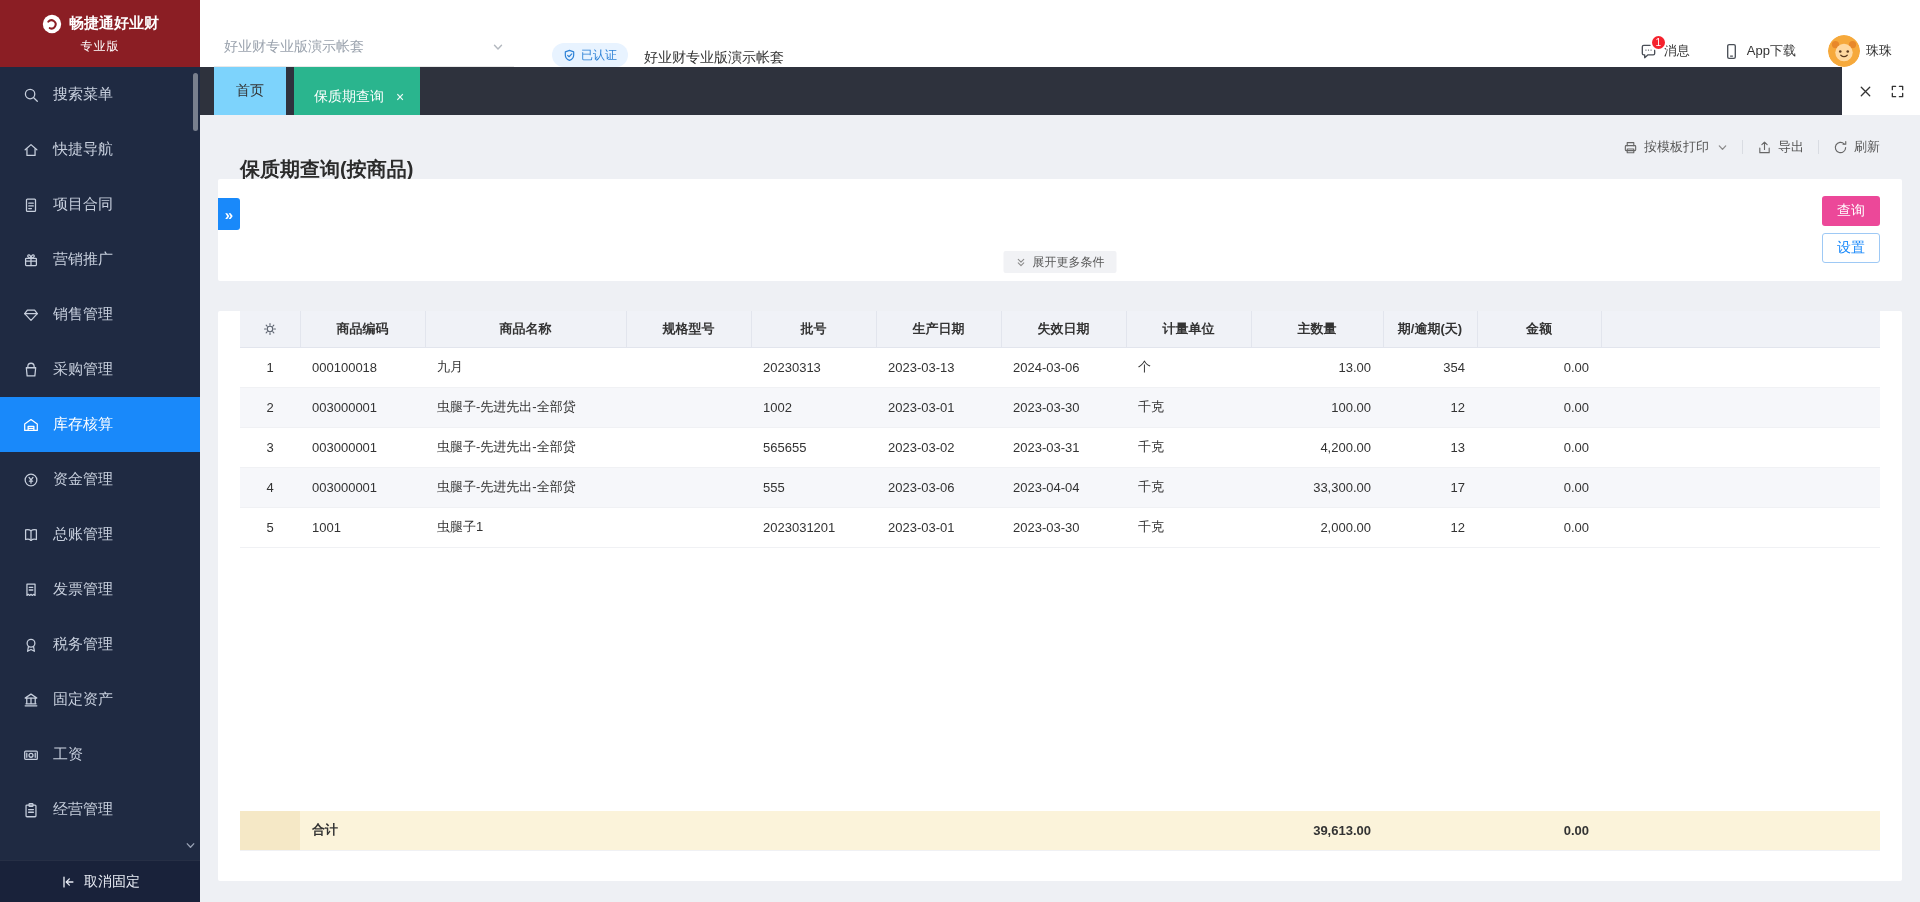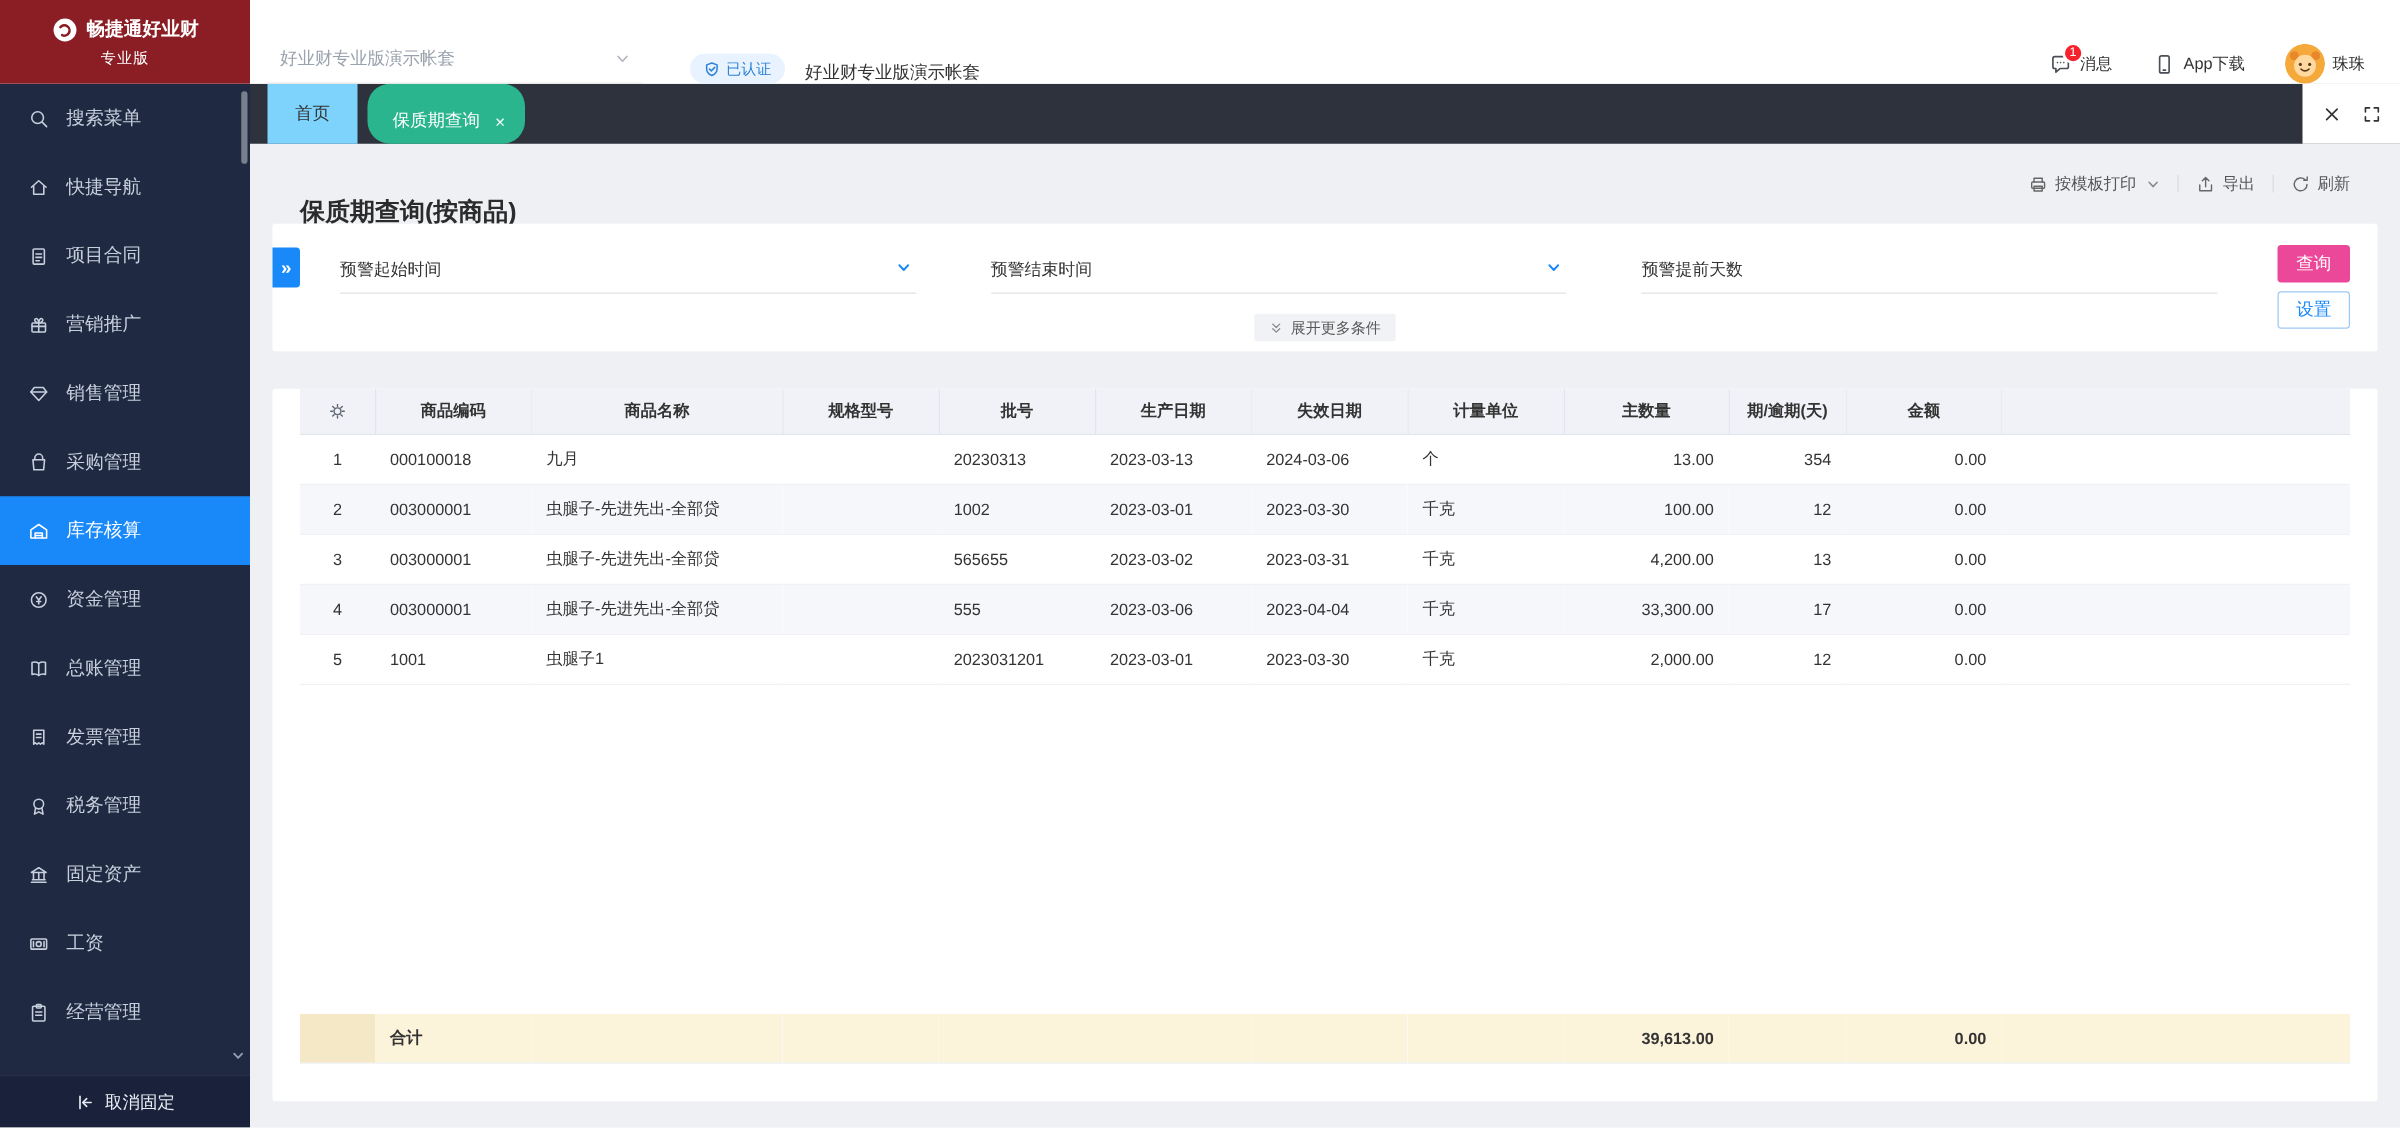--- a/index.html
+++ b/index.html
@@ -36,21 +36,21 @@
   .side-scrolldown { position:absolute; bottom:47px; right:4px; color:#97a0b3; z-index:3; cursor:pointer; }
   .side-scrolldown svg { width:11px; height:11px; }
   .unpin { position:absolute; bottom:0; left:0; right:0; height:42px; background:#19223a; border-top:1px solid rgba(255,255,255,0.06); color:#e9edf5; font-size:14px; display:flex; align-items:center; justify-content:center; gap:8px; cursor:pointer; z-index:4; }
   .unpin svg { width:16px; height:16px; }
 
   
   .main { position:absolute; top:67px; left:200px; right:0; bottom:0; display:flex; flex-direction:column; background:#eef0f4; }
   .tabstrip { height:48px; flex:none; background:#2e323d; display:flex; align-items:stretch; padding-left:14px; }
   .tab { display:flex; align-items:center; font-size:14px; padding:0 22px; cursor:pointer; }
   .tab.home { background:#7dd3fc; color:#333; }
-  .tab.active { background:#2ab58e; color:#fff; margin-left:8px; padding:12px 14px 0 20px; gap:10px;border-radius:18px; }
+  .tab.active { background:#2ab58e; color:#fff; margin-left:8px; padding:12px 14px 0 20px; gap:10px; }
   .tab-close { font-size:14px; opacity:.95; padding:0 2px; cursor:pointer; }
   .tab-actions { margin-left:auto; width:78px; background:#fff; display:flex; align-items:center; justify-content:center; gap:17px; color:#333; }
   .tab-actions svg { width:15px; height:15px; cursor:pointer; }
 
   .content { flex:1; display:flex; flex-direction:column; overflow:hidden; }
   .page-head { flex:none; height:64px; display:flex; align-items:center; justify-content:space-between; margin:0 18px; padding:0 22px; }
   .page-title { font-size:20px; font-weight:600; color:#2b2b2b;margin-top:44px; }
   .toolbar { display:flex; align-items:center; }
   .tb { display:flex; align-items:center; gap:6px; font-size:13px; color:#555; cursor:pointer; }
   .tb svg.ic14 { width:15px; height:15px; color:#666; }
@@ -364,37 +364,20 @@
                 <path d="M13.5 8a5.5 5.5 0 1 1-1.6-3.9"></path>
                 <path d="M13.6 1.6v2.9h-2.9"></path>
               </svg>
             <span>刷新</span>
           </span>
         </div>
       </div>
 
       <div class="filter-card">
         <div class="collapse-btn">»</div>
-        <div class="fields">
-          <div class="field">
-            <span class="field-label">预警起始时间</span>
-            <span class="field-chev"><svg viewBox="0 0 12 12" fill="none" stroke="currentColor" stroke-width="1.5" stroke-linecap="round" stroke-linejoin="round">
-                  <path d="M2.5 4.2L6 8l3.5-3.8"></path>
-                </svg></span>
-          </div>
-          <div class="field">
-            <span class="field-label">预警结束时间</span>
-            <span class="field-chev"><svg viewBox="0 0 12 12" fill="none" stroke="currentColor" stroke-width="1.5" stroke-linecap="round" stroke-linejoin="round">
-                  <path d="M2.5 4.2L6 8l3.5-3.8"></path>
-                </svg></span>
-          </div>
-          <div class="field">
-            <span class="field-label">预警提前天数</span>
-          </div>
-        </div>
         <div class="filter-btns">
           <button class="btn-primary">查询</button>
           <button class="btn-ghost">设置</button>
         </div>
         <div class="expand-more">
           <svg viewBox="0 0 12 12" fill="none" stroke="currentColor" stroke-width="1.2" stroke-linecap="round" stroke-linejoin="round">
               <path d="M3 2.5l3 3 3-3M3 6.5l3 3 3-3"></path>
             </svg>
           <span>展开更多条件</span>
         </div>

